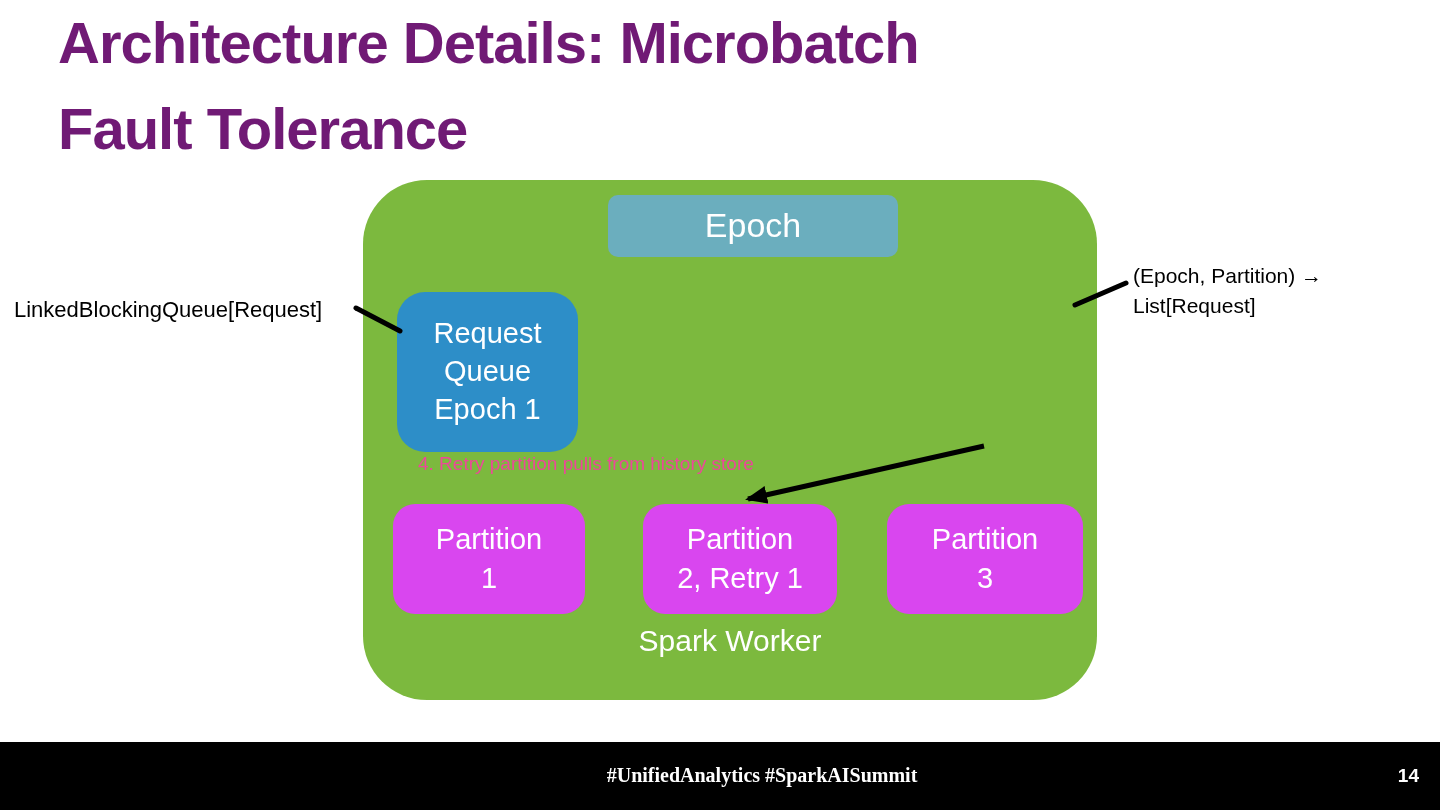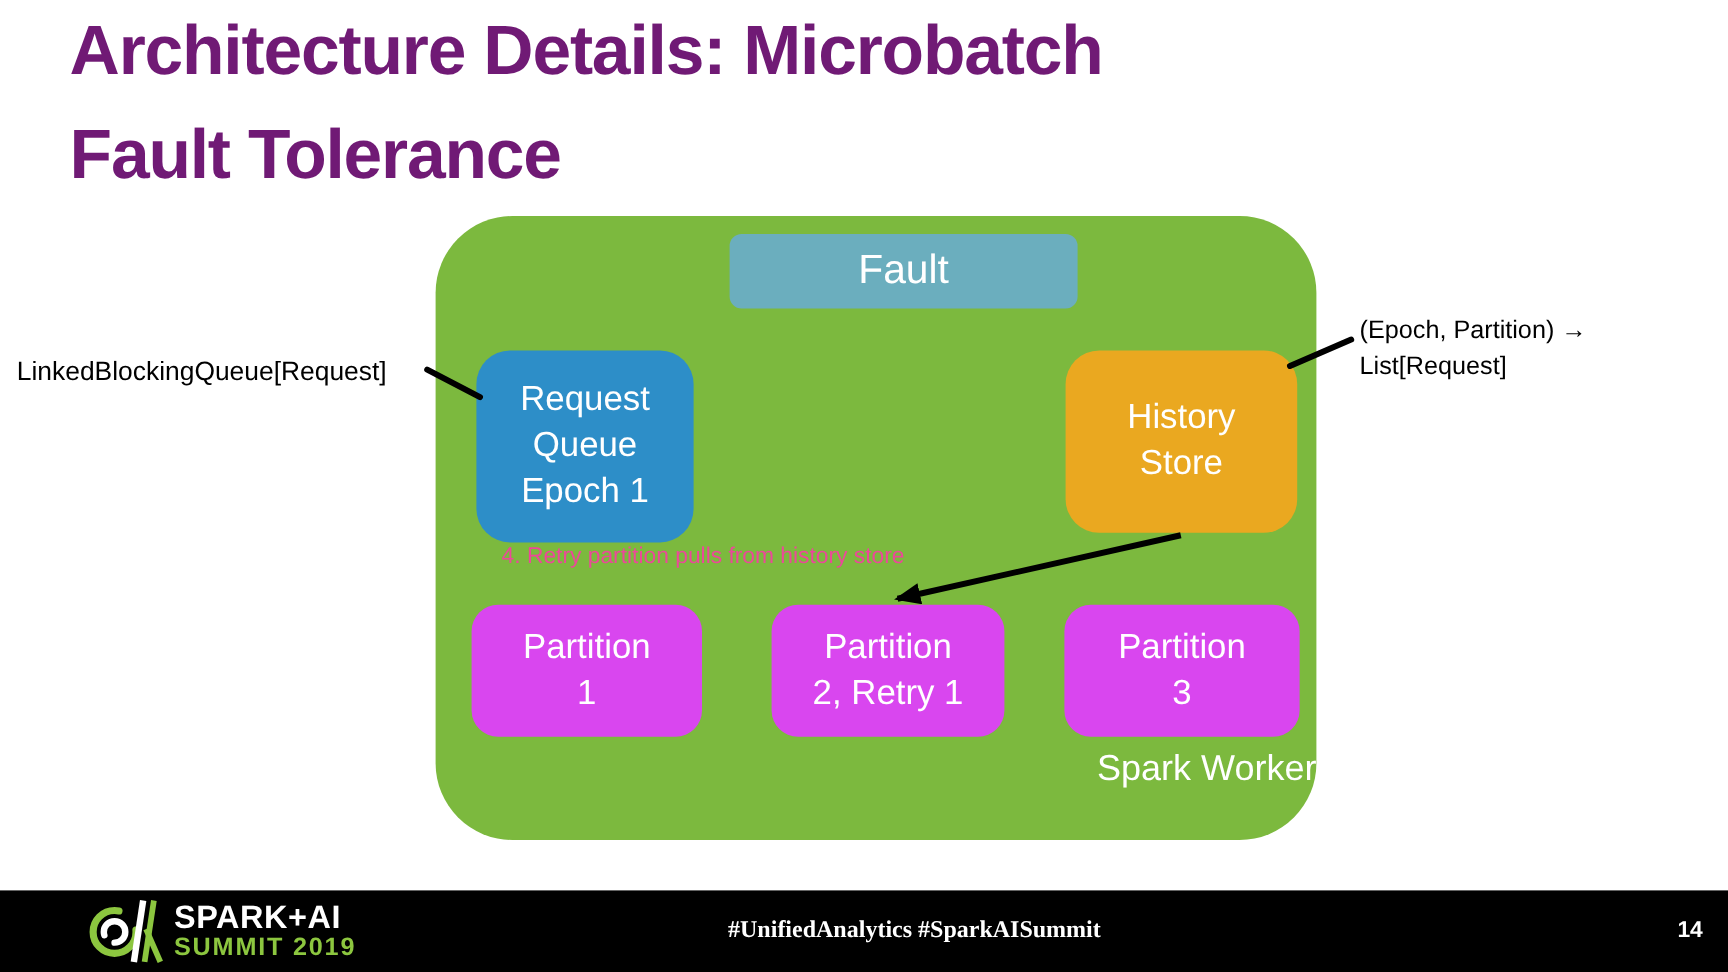--- a/index.html
+++ b/index.html
@@ -36,21 +36,21 @@
   }
   .partition-box{
     top:504px;height:110px;border-radius:22px;
     background:#d946ef;font-size:29px;line-height:1.35;
   }
   .p1{left:393px;width:192px;}
   .p2{left:643px;width:194px;}
   .p3{left:887px;width:196px;}
   .worker-label{
     position:absolute;left:363px;top:624px;width:734px;
-    text-align:right;color:#fff;font-size:30px;
+    text-align:center;color:#fff;font-size:30px;
   }
   .retry-note{
     position:absolute;left:418px;top:453px;
     font-size:19px;color:#ec4899;
   }
   .annotation{
     position:absolute;color:#000;white-space:pre-line;
   }
   .annotation-left{left:14px;top:297px;font-size:22px;}
   .annotation-right{left:1133px;top:261px;font-size:21px;line-height:30px;}
@@ -79,33 +79,29 @@
 <body>
 
 <div class="stage">
 
   <div class="slide-title">Architecture Details: Microbatch
 Fault Tolerance</div>
 
   <div class="worker-container"></div>
 
   <div class="node server-box">
-    <span>Fault</span>
+    <span>Epoch</span>
   </div>
 
   <div class="node queue-box">
     <span>Request
 Queue
 Epoch 1</span>
   </div>
 
-  <div class="node history-box">
-    <span>History
-Store</span>
-  </div>
 
   <div class="retry-note">4. Retry partition pulls from history store</div>
 
   <div class="node partition-box p1">
     <span>Partition
 1</span>
   </div>
   <div class="node partition-box p2">
     <span>Partition
 2, Retry 1</span>
@@ -126,30 +122,17 @@
       <marker id="arrowhead" markerUnits="userSpaceOnUse" markerWidth="26" markerHeight="20" refX="19" refY="9" orient="auto">
         <polygon points="0,0 22,9 0,18" fill="#000000"></polygon>
       </marker>
     </defs>
     <line x1="356" y1="308" x2="400" y2="331" stroke="#000000" stroke-width="5" stroke-linecap="round"></line>
     <line x1="1075" y1="305" x2="1126" y2="283" stroke="#000000" stroke-width="5" stroke-linecap="round"></line>
     <line x1="984" y1="446" x2="748" y2="499" stroke="#000000" stroke-width="5" marker-end="url(#arrowhead)"></line>
   </svg>
 
   <div class="footer">
-    <div class="logo">
-      <svg width="62" height="56" viewBox="0 0 104 94">
-        <circle cx="36" cy="48" r="30" fill="none" stroke="#8CC63F" stroke-width="10" pathLength="100" stroke-dasharray="80 20" stroke-dashoffset="2" stroke-linecap="round"></circle>
-        <circle cx="36" cy="48" r="15" fill="none" stroke="#FFFFFF" stroke-width="9" pathLength="100" stroke-dasharray="80 20" stroke-dashoffset="55" stroke-linecap="round"></circle>
-        <line x1="63" y1="90" x2="76" y2="4" stroke="#FFFFFF" stroke-width="9"></line>
-        <line x1="78" y1="90" x2="91" y2="4" stroke="#8CC63F" stroke-width="8"></line>
-        <line x1="80" y1="44" x2="100" y2="90" stroke="#8CC63F" stroke-width="8"></line>
-      </svg>
-      <div class="logo-text">
-        <div class="logo-title">SPARK+AI</div>
-        <div class="logo-subtitle">SUMMIT 2019</div>
-      </div>
-    </div>
     <div class="hashtags">#UnifiedAnalytics #SparkAISummit</div>
     <div class="page-number">14</div>
   </div>
 
 </div>
 
 </body></html>

